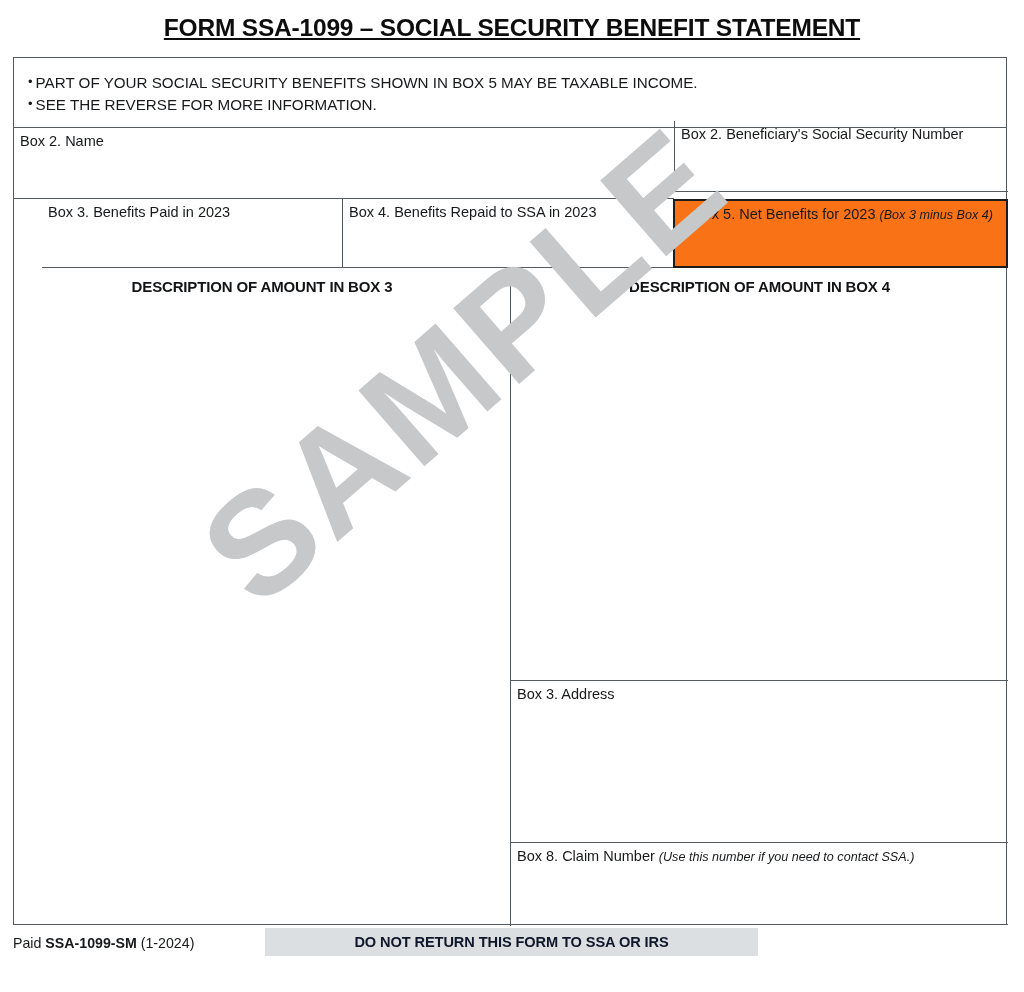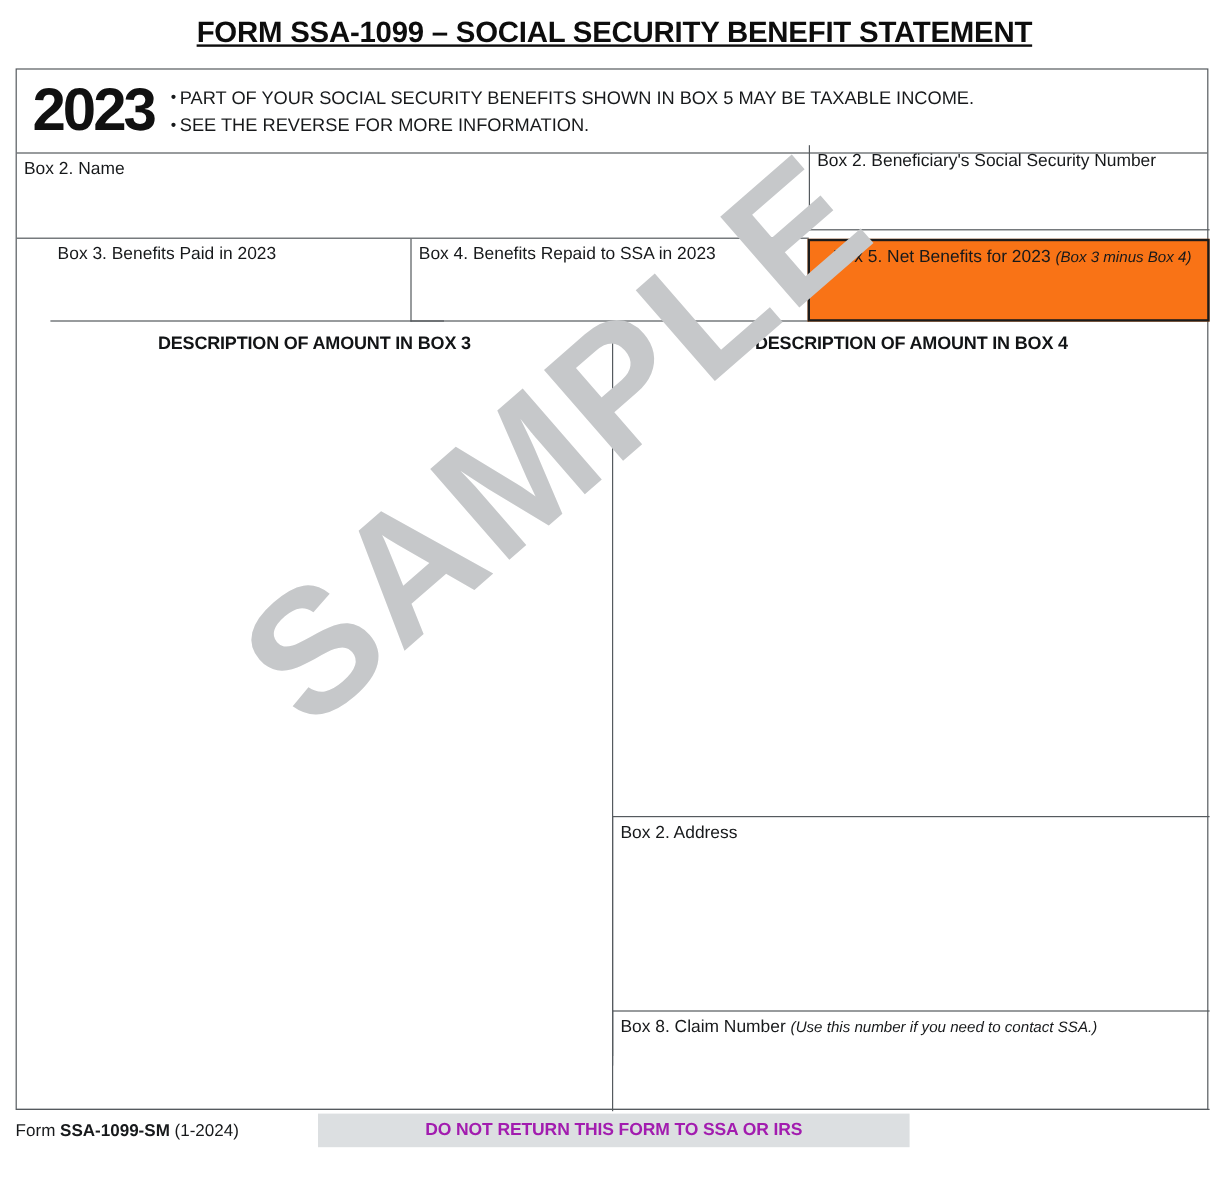--- a/index.html
+++ b/index.html
@@ -183,42 +183,41 @@
     height: 28px;
     background: #dcdfe1;
     display: flex;
     align-items: center;
     justify-content: center;
   }
   .footer-banner-text {
     font-size: 14.6px;
     font-weight: bold;
     letter-spacing: -0.1px;
-    color: #a21caf;
+    color: #0f172a;
     white-space: nowrap;
   }
   .footer-left {
     position: absolute;
     left: 13px;
     top: 7px;
     font-size: 14.2px;
     color: #17191b;
     white-space: nowrap;
   }
   .footer-left b { font-weight: bold; }
 </style>
 </head>
 <body>
 
 <div class="page-title">FORM SSA-1099 – SOCIAL SECURITY BENEFIT STATEMENT</div>
 
 <div class="form-frame">
 
   <div class="year-band">
-    <div class="year-number">2023</div>
     <div class="year-notes">
       <div class="year-note">
         <span class="bullet">•</span><span>PART OF YOUR SOCIAL SECURITY BENEFITS SHOWN IN BOX 5 MAY BE TAXABLE INCOME.</span>
       </div>
       <div class="year-note">
         <span class="bullet">•</span><span>SEE THE REVERSE FOR MORE INFORMATION.</span>
       </div>
     </div>
   </div>
 
@@ -255,21 +254,21 @@
     <div class="desc-body"></div>
   </div>
 
   <div class="cell" id="desc-right">
     <div class="desc-head">DESCRIPTION OF AMOUNT IN BOX 4</div>
     <div class="desc-body"></div>
   </div>
 
 
   <div class="cell" id="box7">
-    <div class="cell-label">Box 2. Address</div>
+    <div class="cell-label">Box 3. Address</div>
     <div class="cell-value"></div>
   </div>
 
   <div class="cell" id="box8">
     <div class="cell-label">
       <span>Box 8. Claim Number</span>
       <span class="ital">(Use this number if you need to contact SSA.)</span>
     </div>
     <div class="cell-value"></div>
   </div>
@@ -277,18 +276,18 @@
   <div id="desc-bottom-rule"></div>
 
 </div>
 
 <div class="watermark">
   <div class="watermark-text">SAMPLE</div>
 </div>
 
 <div class="footer">
   <div class="footer-left">
-    <span>Form </span><b>SSA-1099-SM</b><span> (1-2024)</span>
+    <span>Paid </span><b>SSA-1099-SM</b><span> (1-2024)</span>
   </div>
   <div class="footer-banner">
     <span class="footer-banner-text">DO NOT RETURN THIS FORM TO SSA OR IRS</span>
   </div>
 </div>
 
 </body></html>

